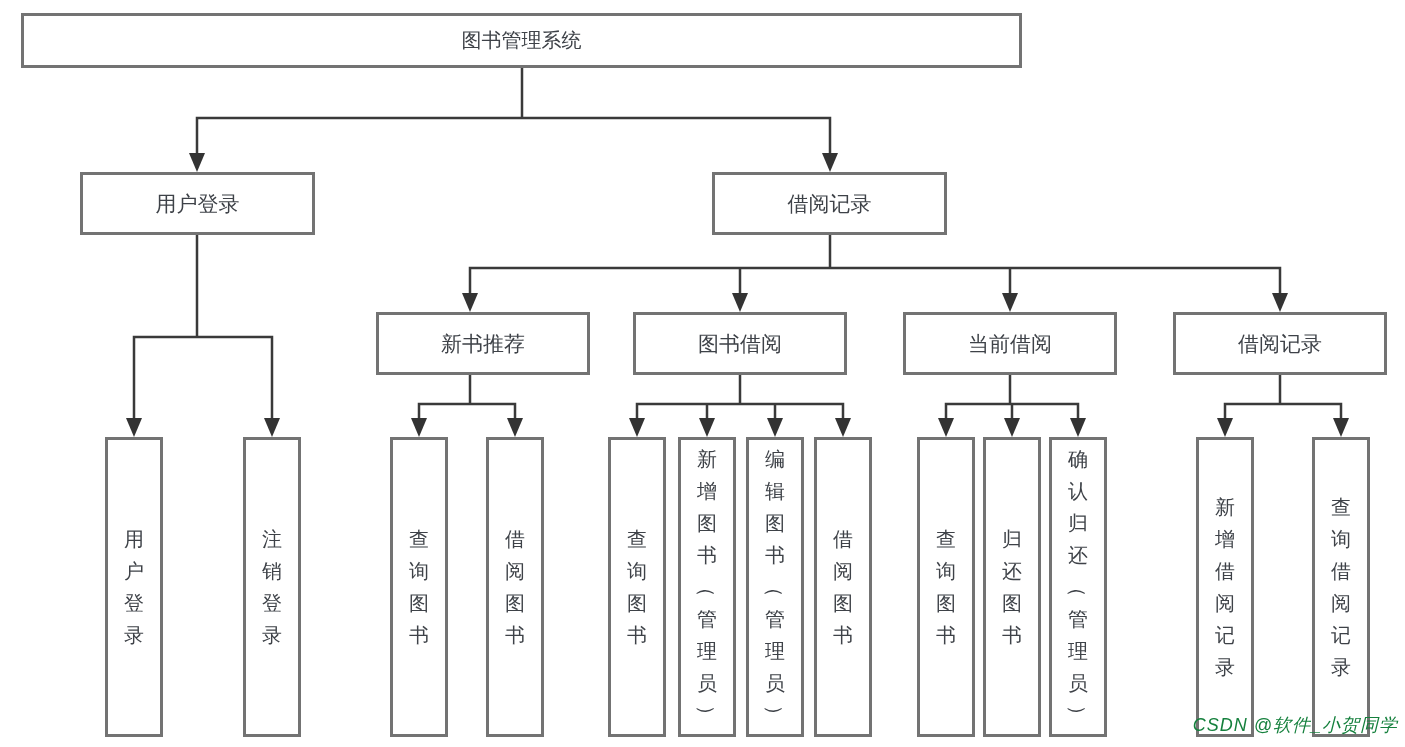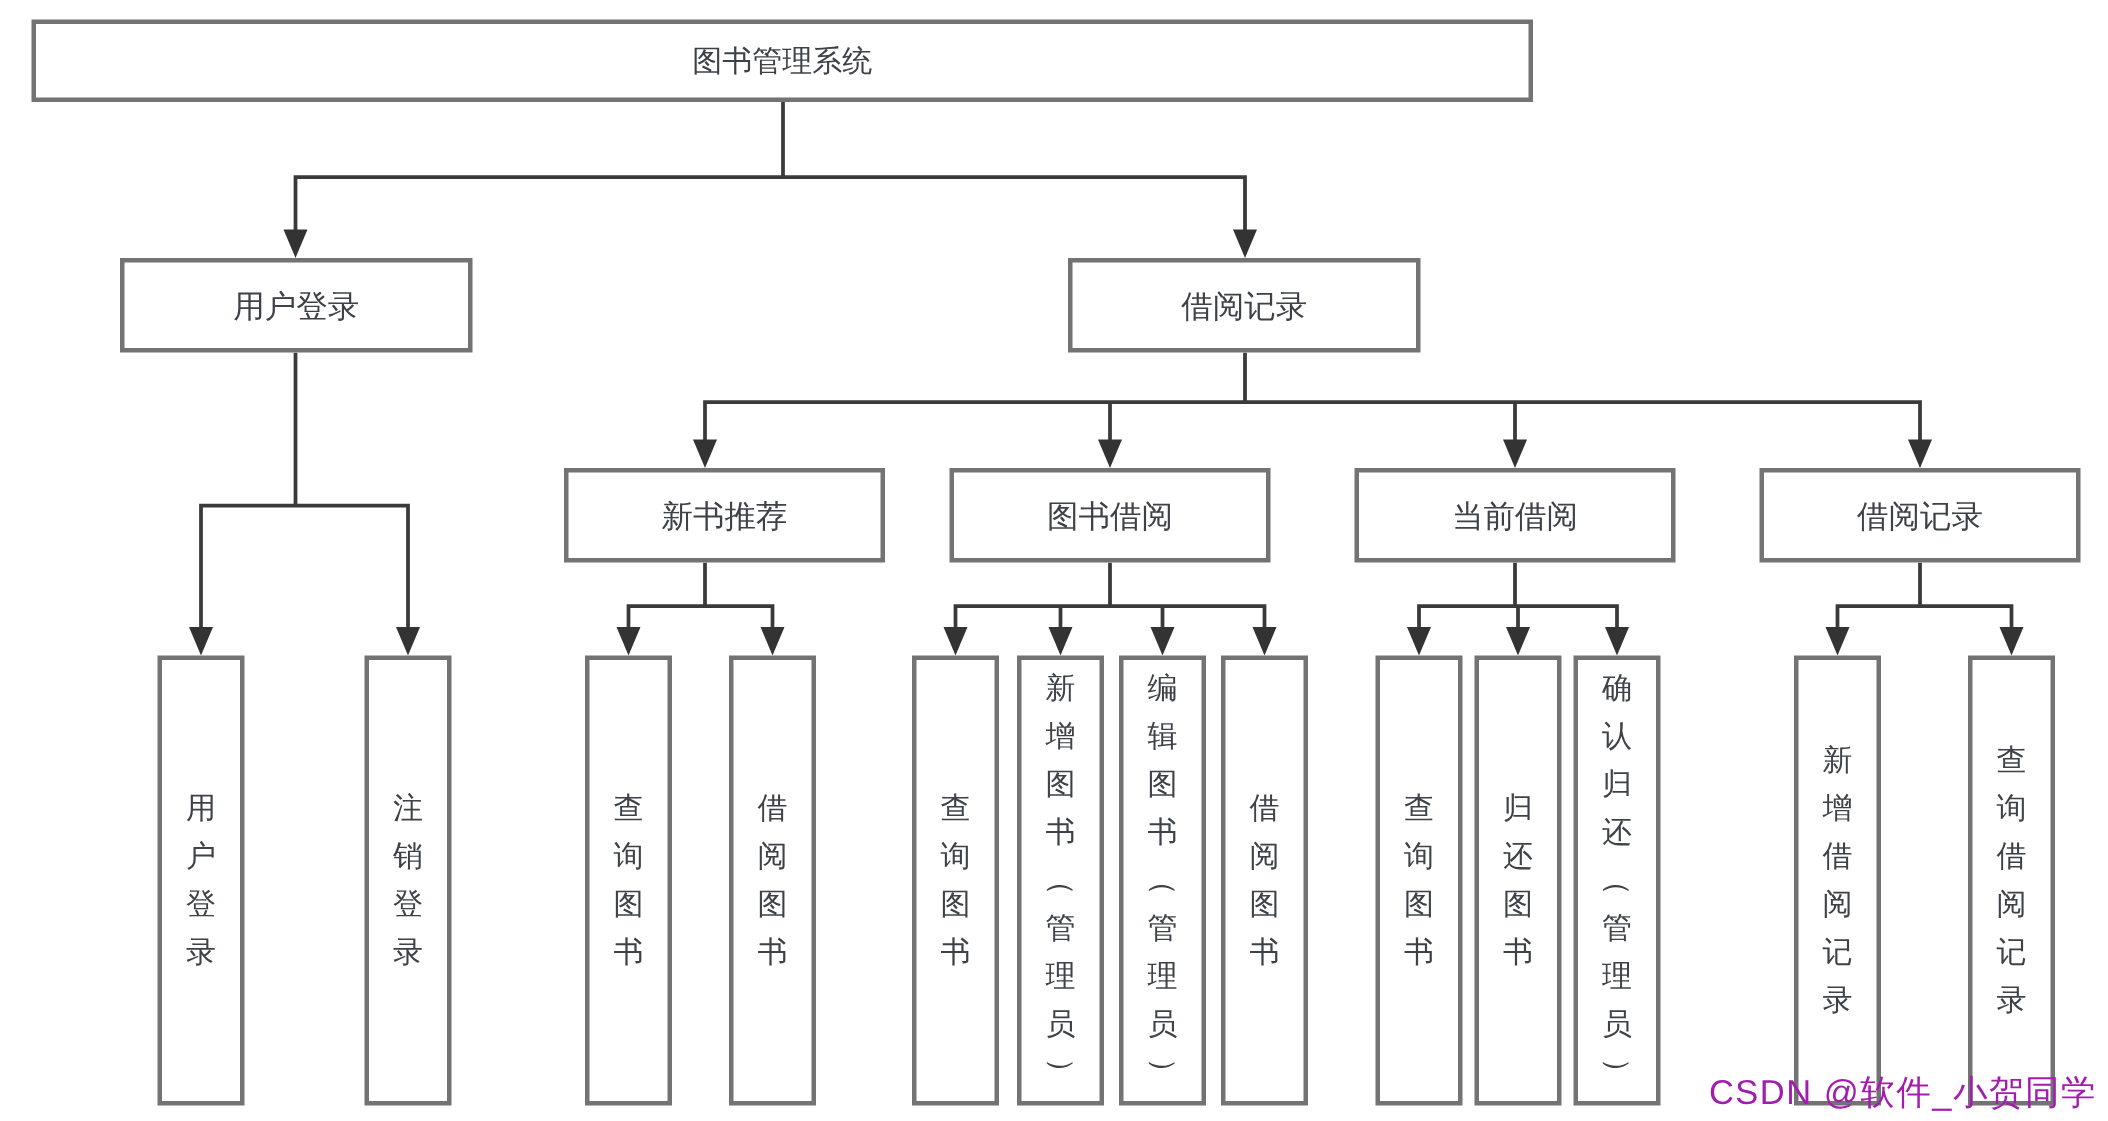--- a/index.html
+++ b/index.html
@@ -33,25 +33,26 @@
     justify-content:center;
     gap:12px;
     font-size:20px;
     line-height:1;
     color:#3e4248;
   }
   .vtext .rot{transform:rotate(90deg);}
   .watermark{
     position:absolute;
     top:713px;right:7px;
-    font-size:23px;
-    color:#a21caf;
+    font-size:18px;
+    color:#15803d;
     letter-spacing:1px;
     z-index:3;
     white-space:nowrap;
+    font-style:italic;
   }
 </style>
 </head>
 <body>
 
 <div id="stage">
 
   <svg id="connectors" width="1405" height="747" viewBox="0 0 1405 747">
     <g stroke="#3a3a3a" stroke-width="2.5" fill="none">
       <path d="M522,68 L522,118 M195.75,118 L831.25,118 M197,118 L197,156 M830,118 L830,156"></path>

